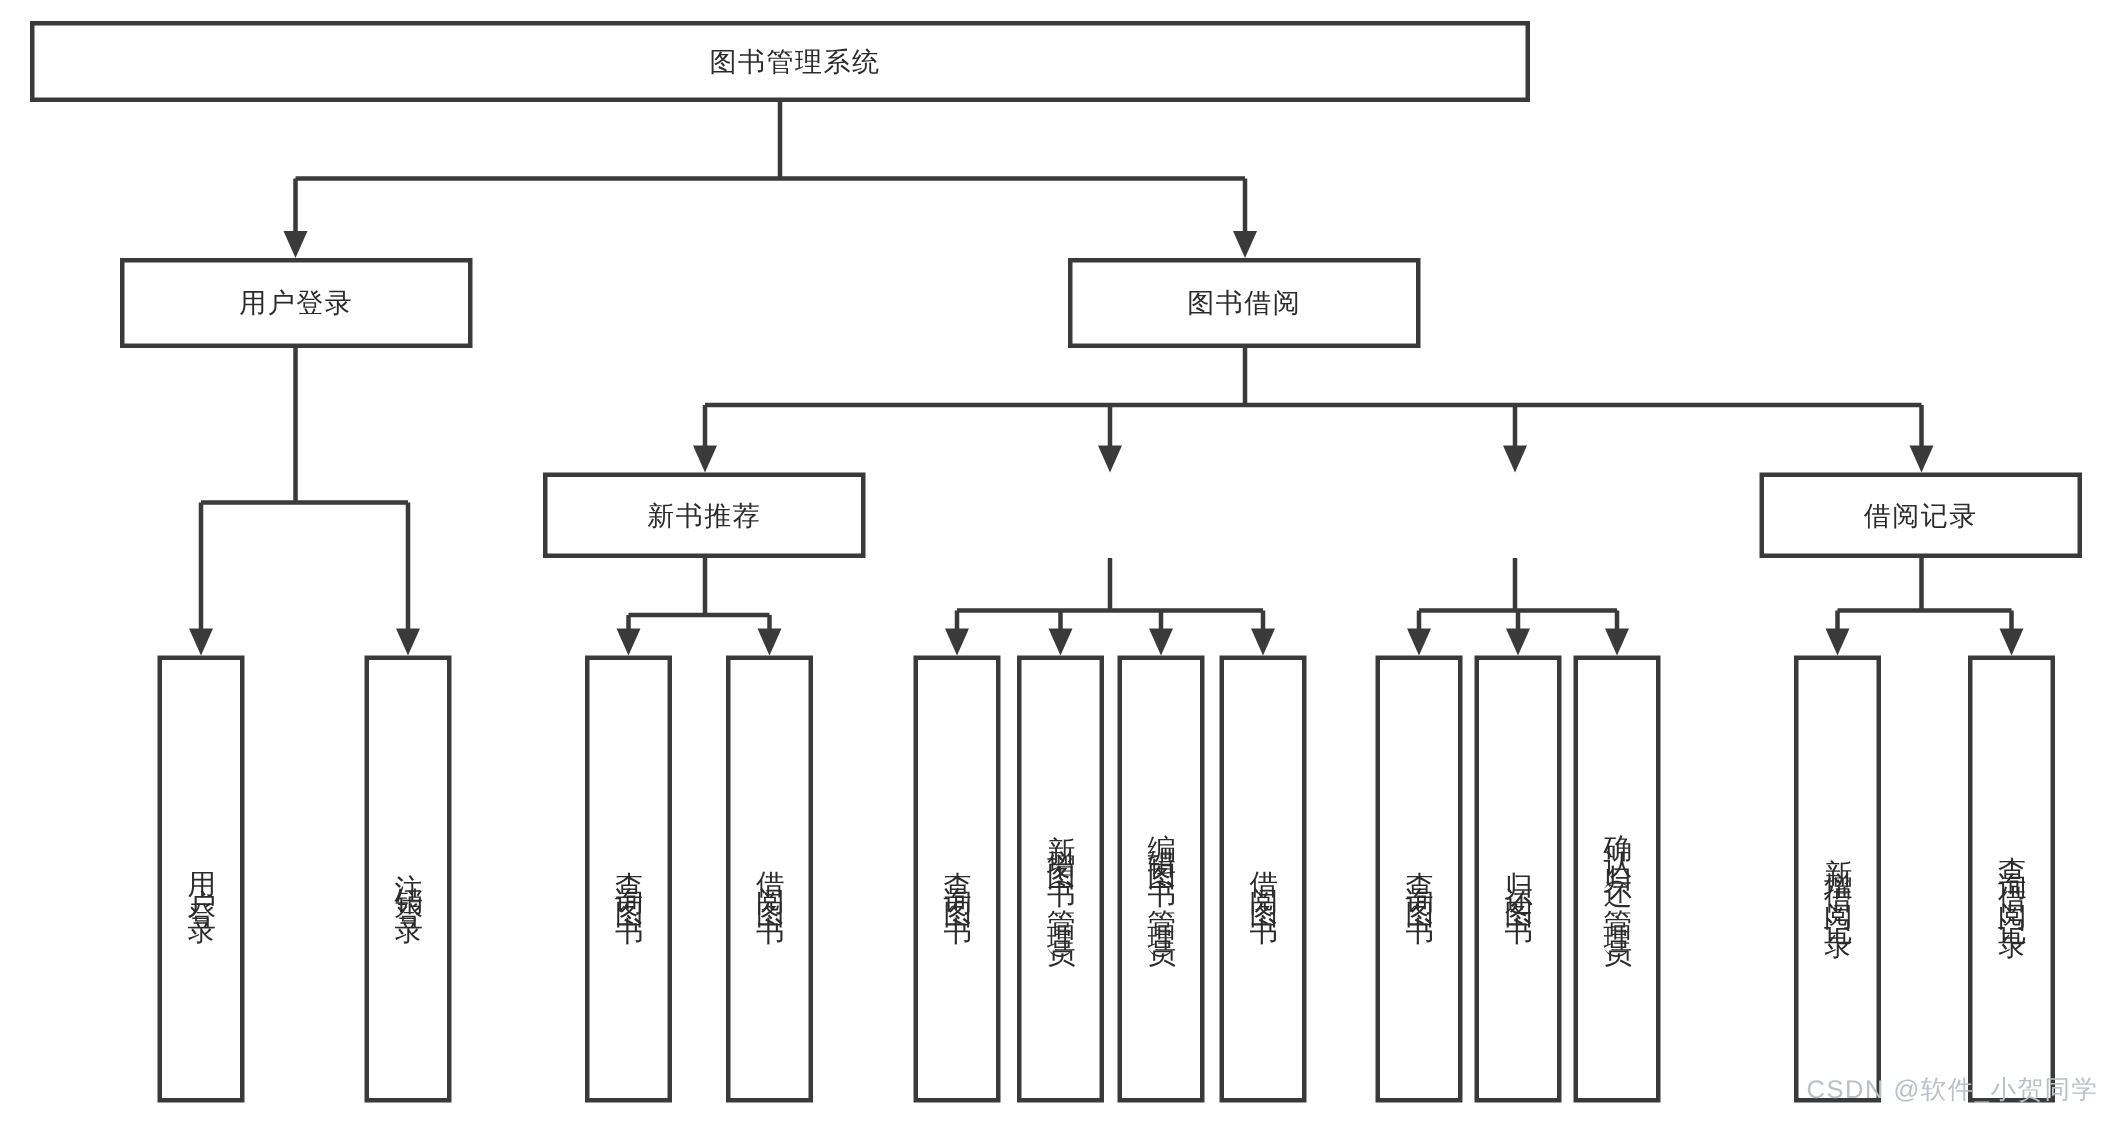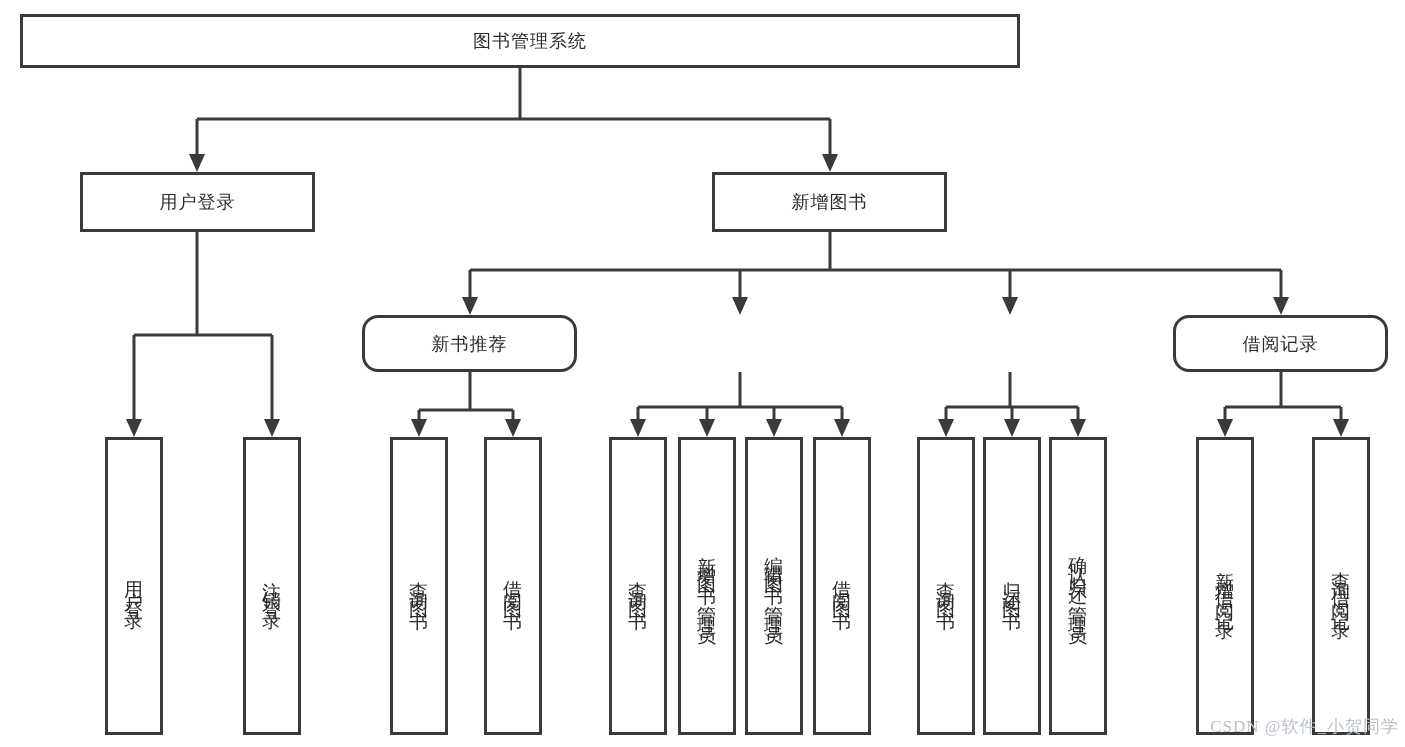--- a/index.html
+++ b/index.html
@@ -25,21 +25,21 @@
     box-sizing:border-box;
     border:3px solid var(--line);
     background:var(--bg);
     display:flex;align-items:center;justify-content:center;
     font-size:18px;
     letter-spacing:1px;
     text-align:center;
   }
   .root{left:20px;top:14px;width:1000px;height:54px;padding-left:20px;}
   .lv2{top:172px;width:235px;height:60px;}
-  .lv3{top:315px;width:215px;height:57px;border-radius:16px;}
+  .lv3{top:315px;width:215px;height:57px;}
   .leaf{
     position:absolute;
     top:437px;width:58px;height:298px;
     box-sizing:border-box;
     border:3px solid var(--line);
     background:var(--bg);
     display:flex;align-items:center;justify-content:center;
     overflow:hidden;
   }
   .leaf span{
@@ -50,21 +50,20 @@
     line-height:1;
     white-space:nowrap;
   }
   .watermark{
     position:absolute;
     right:6px;top:715px;
     font-size:17px;
     color:var(--wm);
     letter-spacing:1px;
     white-space:nowrap;
-    font-family:Liberation Serif, serif;
   }
 </style>
 </head>
 <body>
 
 <div class="canvas">
 
   <svg class="connectors" width="1405" height="747" viewBox="0 0 1405 747" xmlns="http://www.w3.org/2000/svg">
     <g>
       <path d="M520,68 V119 M197,119 H830 M197,119 V162 M830,119 V162"></path>
@@ -99,21 +98,21 @@
   </svg>
 
   <div class="node root">
     <span>图书管理系统</span>
   </div>
 
   <div class="node lv2" style="left:80px">
     <span>用户登录</span>
   </div>
   <div class="node lv2" style="left:712px">
-    <span>新增图书</span>
+    <span>图书借阅</span>
   </div>
 
   <div class="node lv3" style="left:362px">
     <span>新书推荐</span>
   </div>
   <div class="node lv3" style="left:1173px">
     <span>借阅记录</span>
   </div>
 
   <div class="leaf" style="left:105px">

